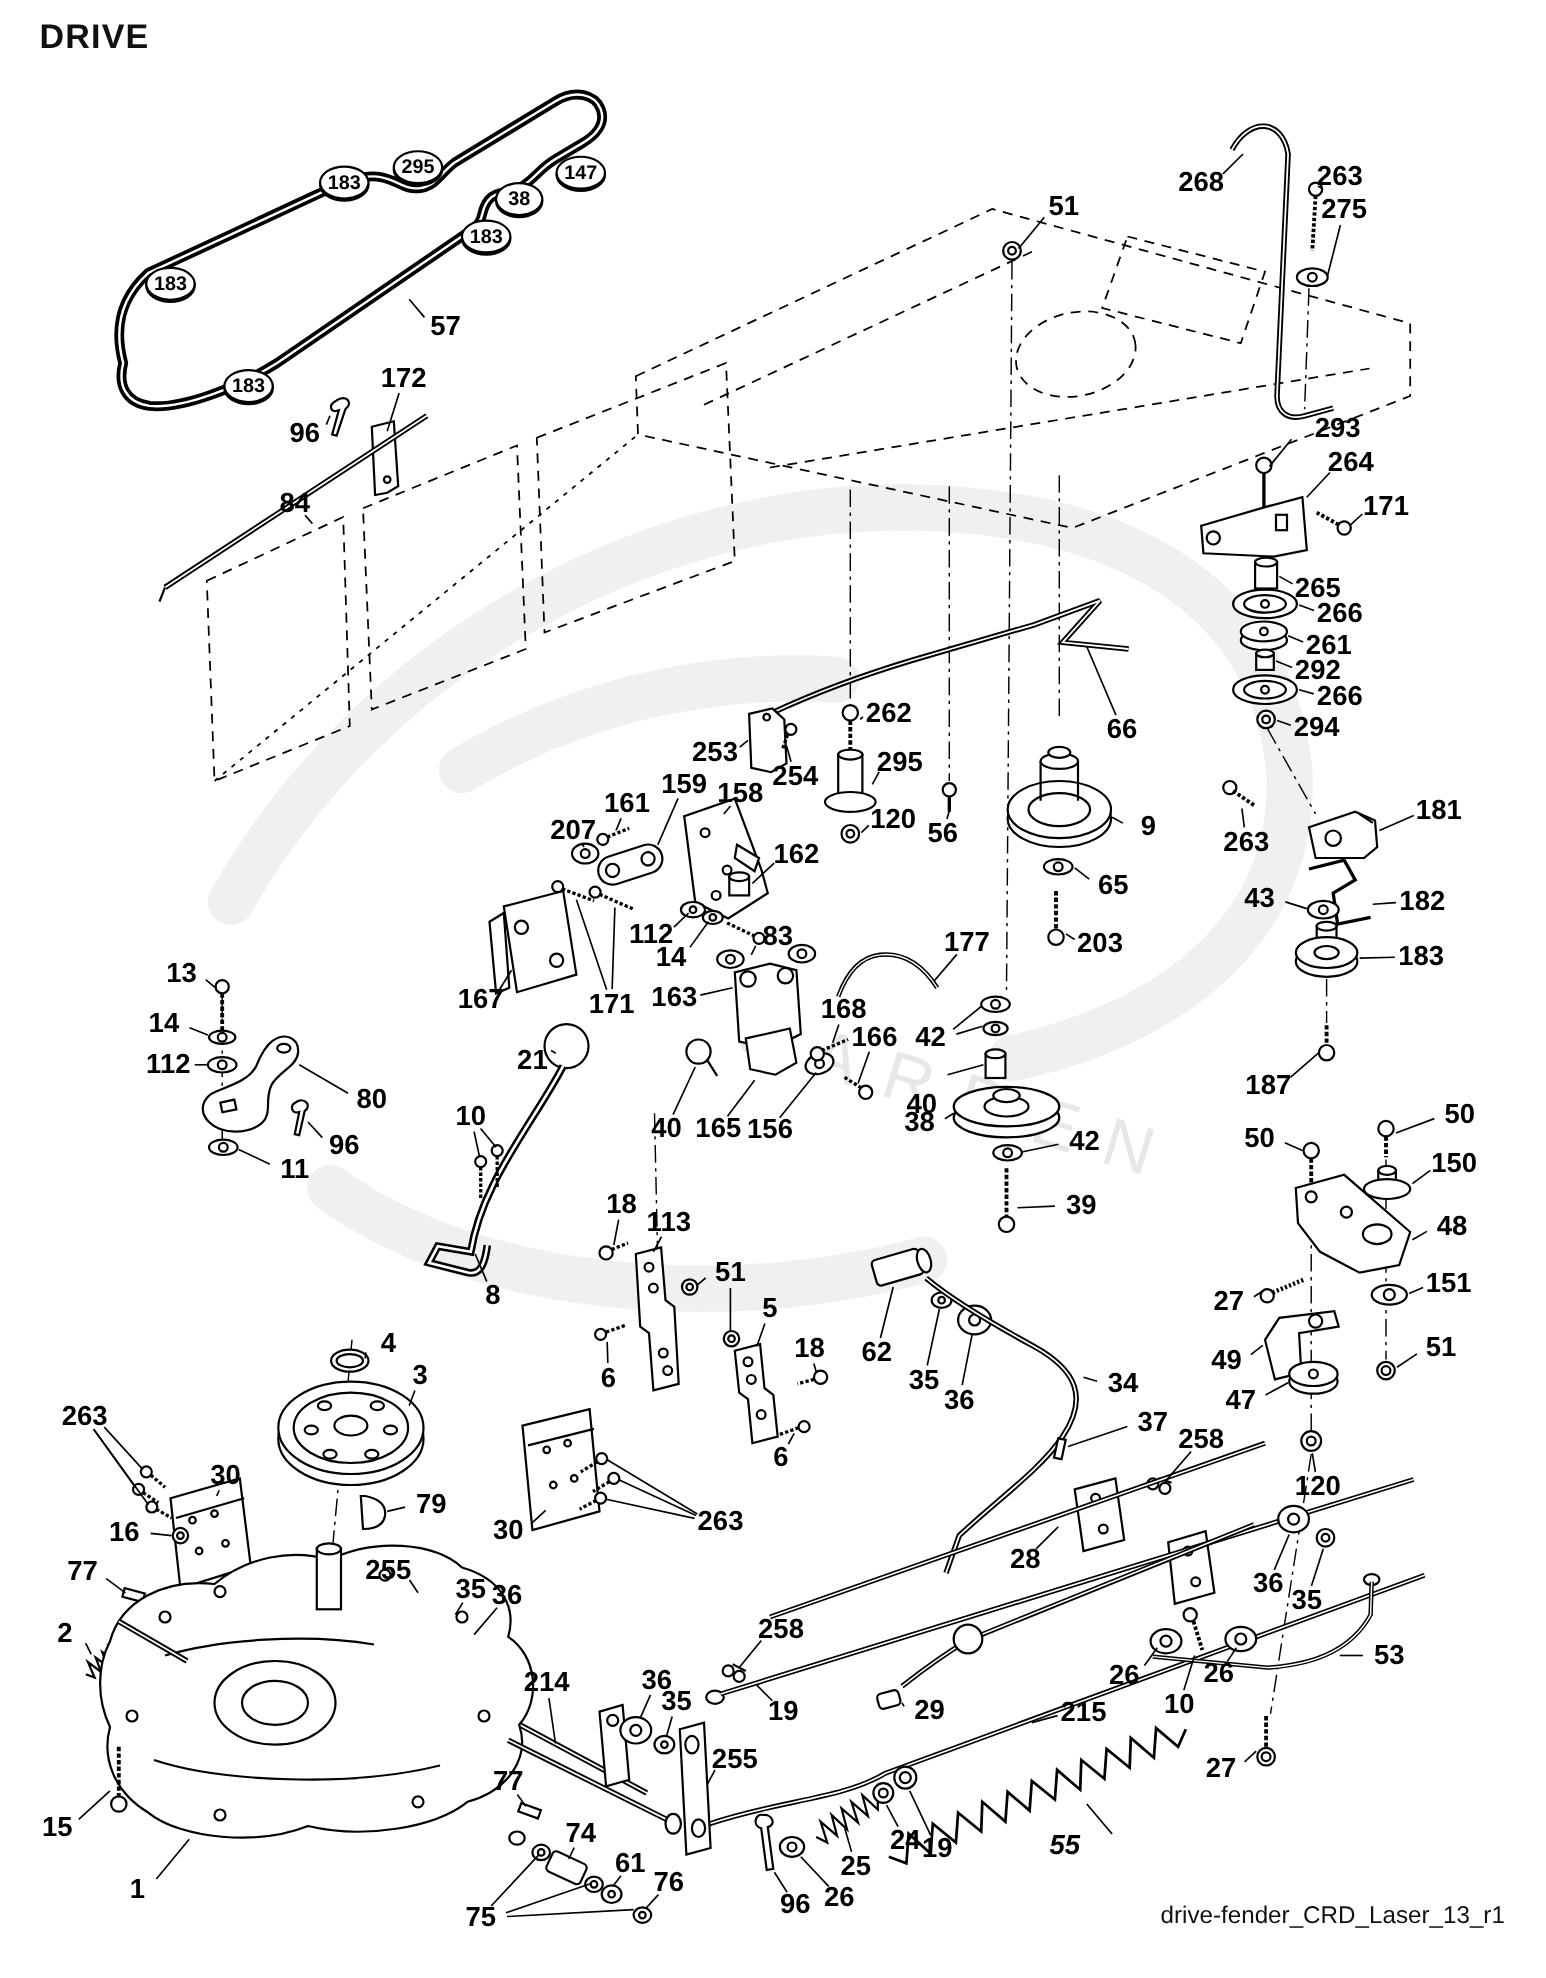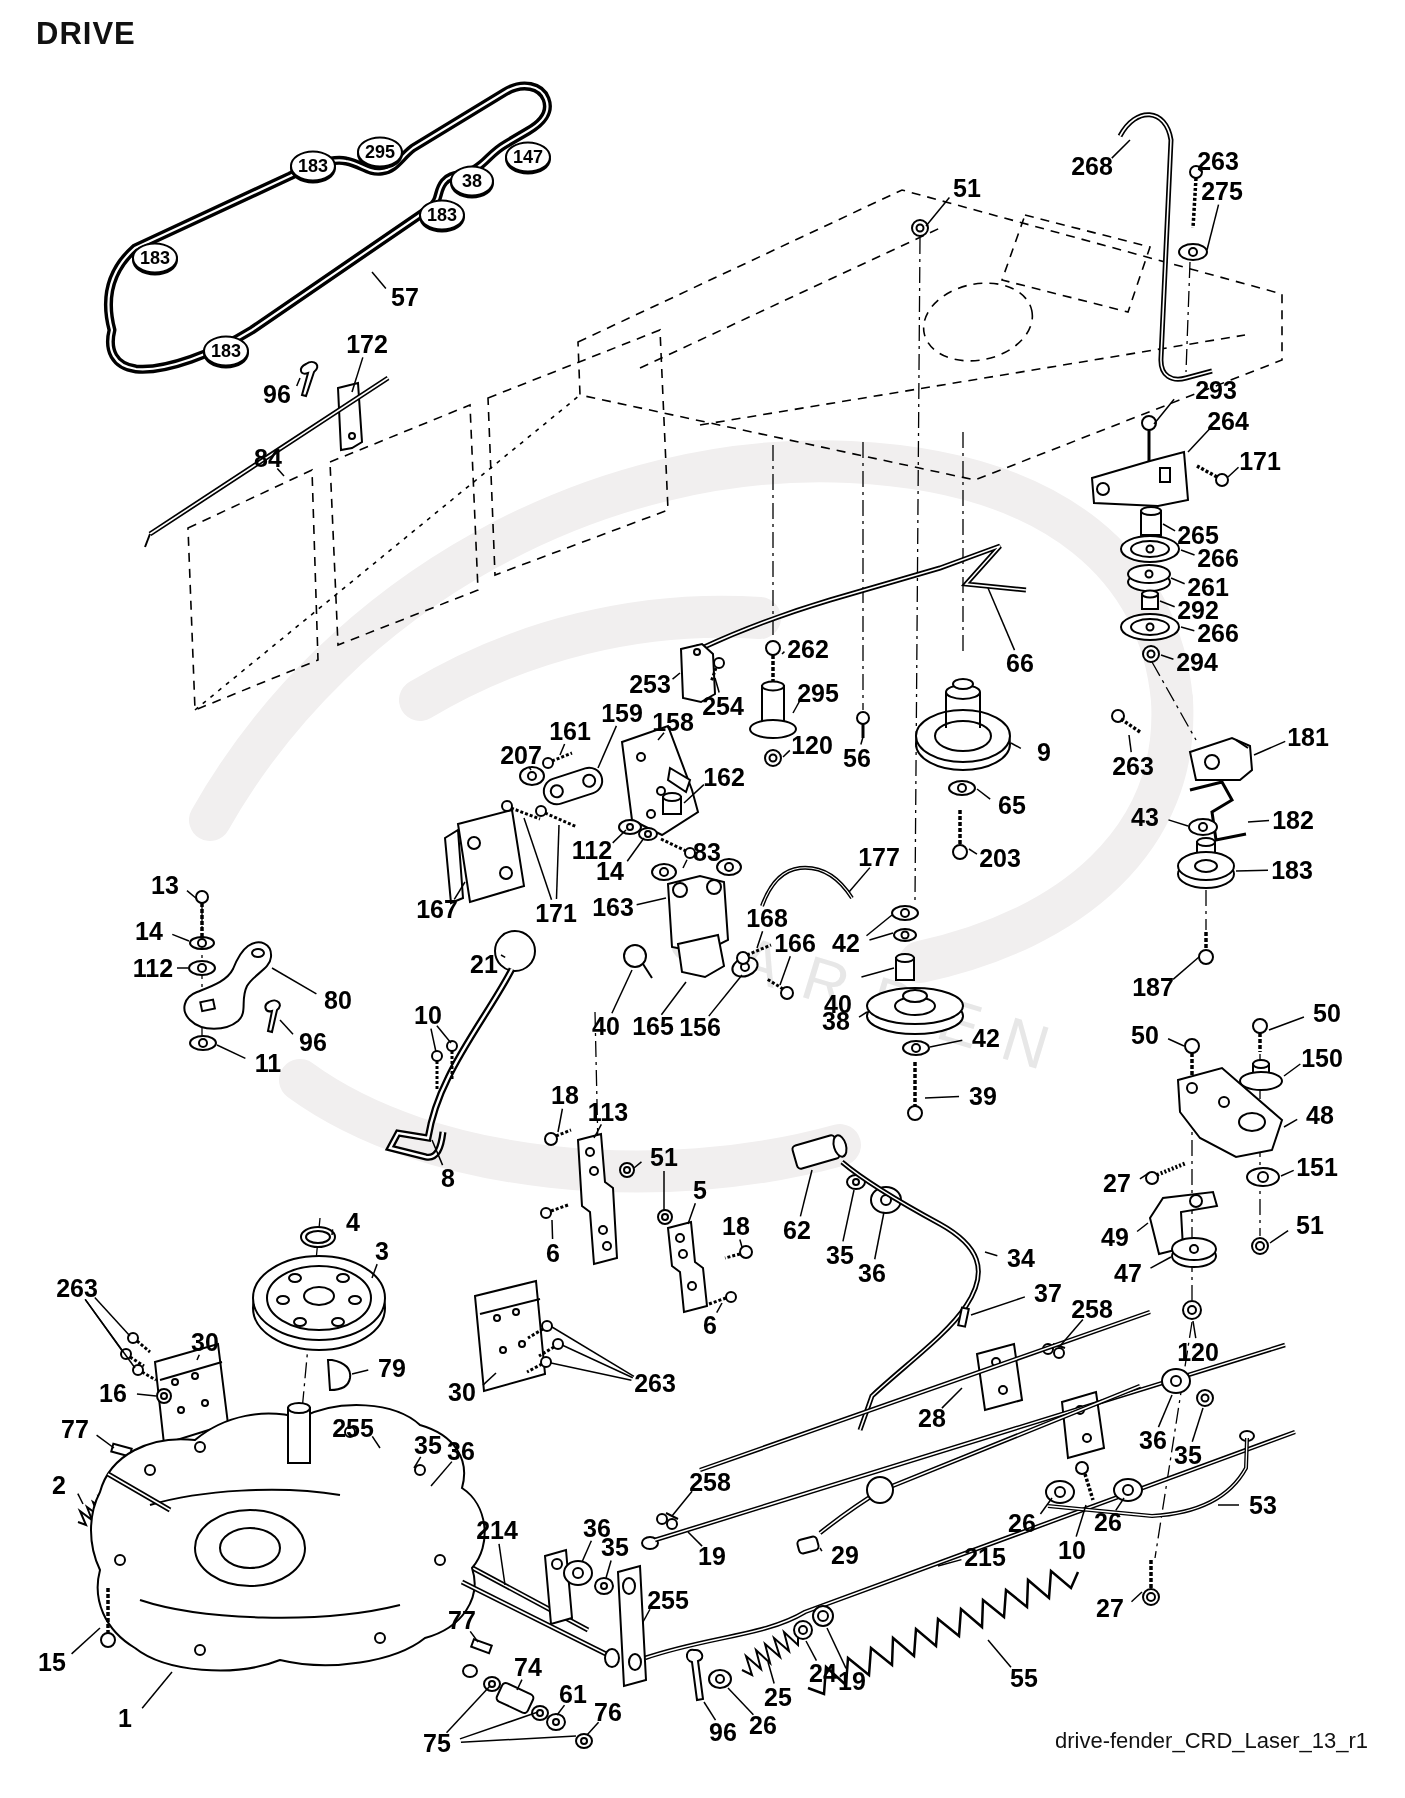--- a/index.html
+++ b/index.html
@@ -917,21 +917,21 @@
       <div class="callout" style="left: 1128px; top: 1273px; text-align: center;">47</div>
       <div class="callout" style="left: 1310px; top: 1225px;">51</div>
       <div class="callout" style="left: 1198px; top: 1352px;">120</div>
       <div class="callout" style="left: 1153px; top: 1440px;">36</div>
       <div class="callout" style="left: 1188px; top: 1455px;">35</div>
       <div class="callout" style="left: 1022px; top: 1523px;">26</div>
       <div class="callout" style="left: 1072px; top: 1550px;">10</div>
       <div class="callout" style="left: 1108px; top: 1522px;">26</div>
       <div class="callout" style="left: 1263px; top: 1505px;">53</div>
       <div class="callout" style="left: 1110px; top: 1608px;">27</div>
-      <div class="callout" style="left: 1024px; top: 1678px;">55</div>
+      <div class="callout" style="left: 968px; top: 1678px; font-style: italic;">55</div>
       <div class="callout" style="left: 932px; top: 1418px;">28</div>
       <div class="callout" style="left: 710px; top: 1482px;">258</div>
       <div class="callout" style="left: 712px; top: 1556px;">19</div>
       <div class="callout" style="left: 845px; top: 1555px;">29</div>
       <div class="callout" style="left: 985px; top: 1557px;">215</div>
       <div class="callout" style="left: 823px; top: 1673px;">24</div>
       <div class="callout" style="left: 852px; top: 1681px;">19</div>
       <div class="callout" style="left: 778px; top: 1697px;">25</div>
       <div class="callout" style="left: 763px; top: 1725px;">26</div>
       <div class="callout" style="left: 723px; top: 1732px;">96</div>

